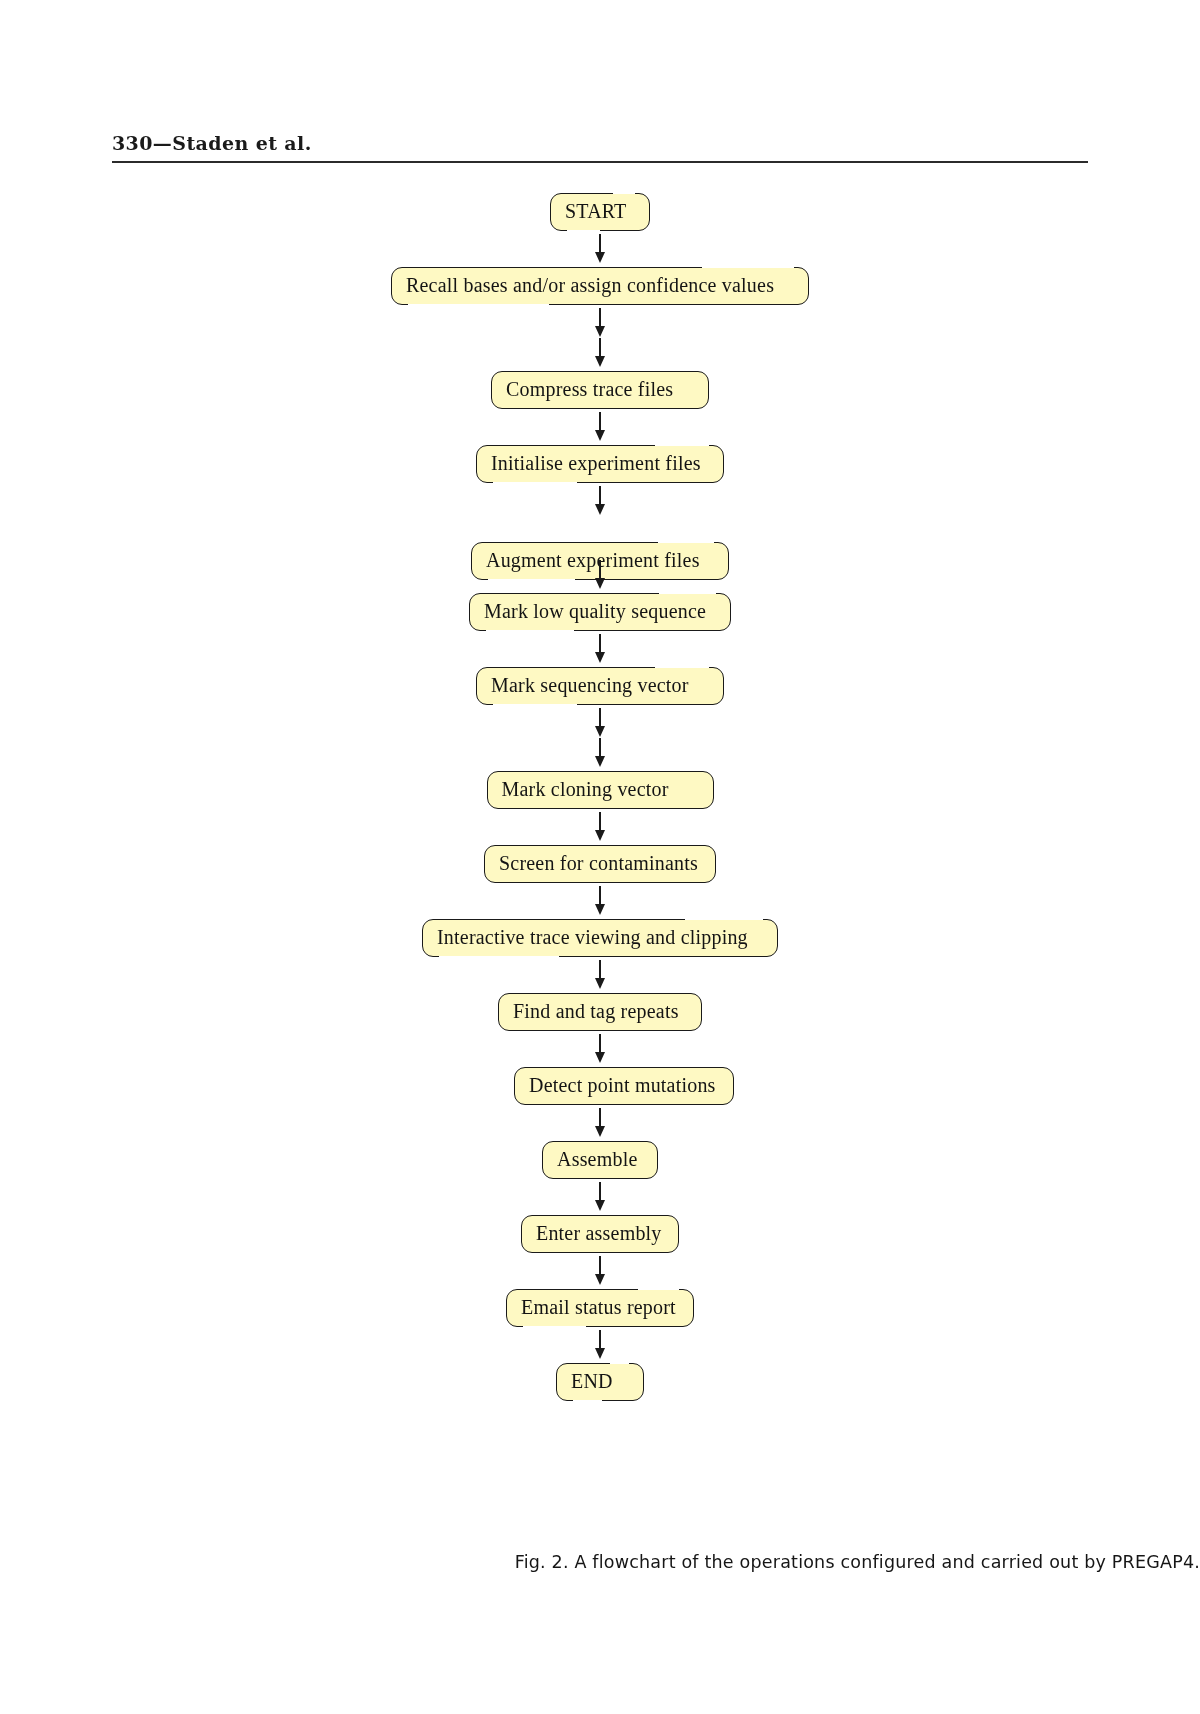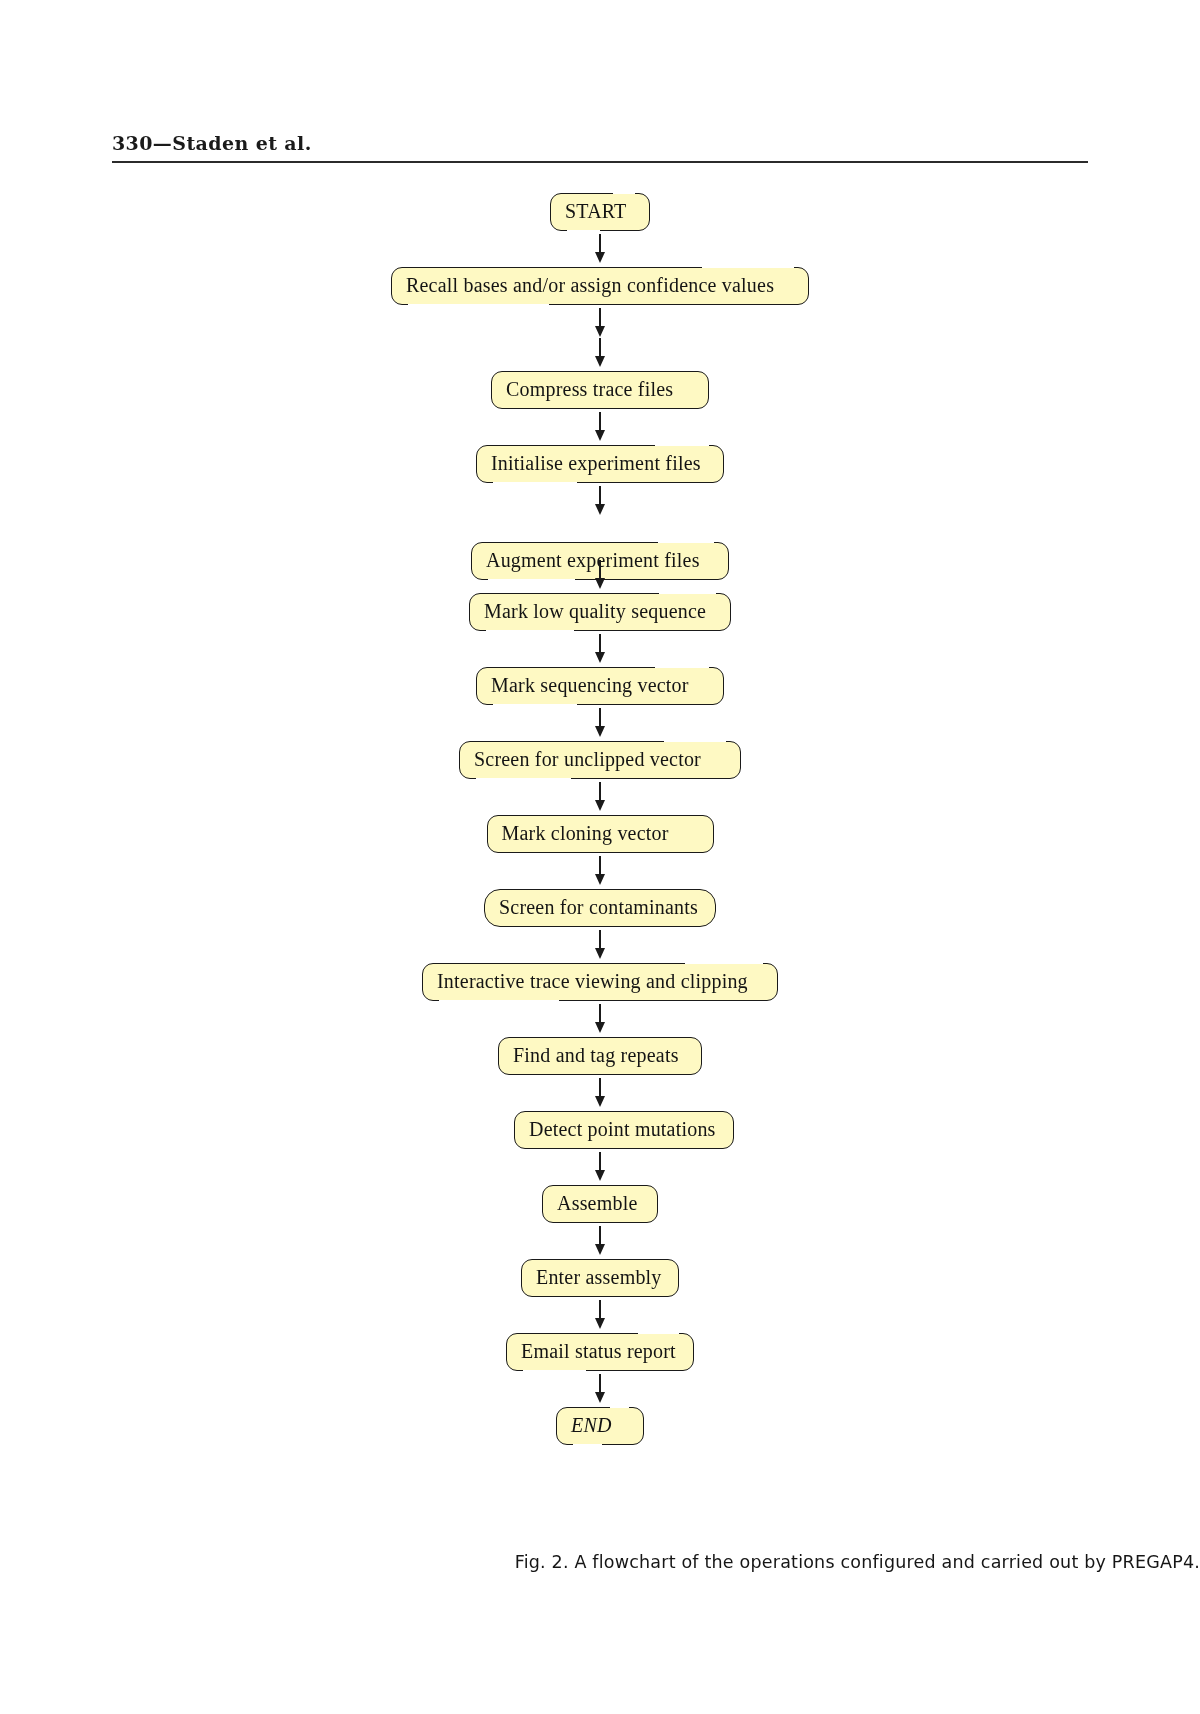--- a/index.html
+++ b/index.html
@@ -219,40 +219,37 @@
       </div>
       <div class="flow-row">
         <div class="node" style="width: 248px;"><span class="node-label">Mark sequencing vector</span></div>
       </div>
       <div class="connector">
         <div class="arrow">
           <div class="shaft"></div>
           <div class="head"></div>
         </div>
       </div>
-      <div class="flow-row">
-        <div class="node" style="width: 282px;"><span class="node-label">Screen for unclipped vector</span></div>
-      </div>
       <div class="connector">
         <div class="arrow">
           <div class="shaft"></div>
           <div class="head"></div>
         </div>
       </div>
       <div class="flow-row">
         <div class="node solid" style="width: 227px;"><span class="node-label">Mark cloning vector</span></div>
       </div>
       <div class="connector">
         <div class="arrow">
           <div class="shaft"></div>
           <div class="head"></div>
         </div>
       </div>
       <div class="flow-row">
-        <div class="node solid" style="width: 232px; border-radius: 16px;"><span class="node-label">Screen for contaminants</span></div>
+        <div class="node solid" style="width: 232px;"><span class="node-label">Screen for contaminants</span></div>
       </div>
       <div class="connector">
         <div class="arrow">
           <div class="shaft"></div>
           <div class="head"></div>
         </div>
       </div>
       <div class="flow-row">
         <div class="node" style="width: 356px;"><span class="node-label">Interactive trace viewing and clipping</span></div>
       </div>
@@ -301,21 +298,21 @@
       <div class="flow-row">
         <div class="node" style="width: 188px;"><span class="node-label">Email status report</span></div>
       </div>
       <div class="connector">
         <div class="arrow">
           <div class="shaft"></div>
           <div class="head"></div>
         </div>
       </div>
       <div class="flow-row">
-        <div class="node" style="width: 88px; font-style: italic;"><span class="node-label">END</span></div>
+        <div class="node" style="width: 88px;"><span class="node-label">END</span></div>
       </div>
     </div>
 
   <div class="caption">
     <span class="caption-text">Fig. 2. A flowchart of the operations configured and carried out by PREGAP4.</span>
   </div>
 
 </div>
 
 </body></html>

